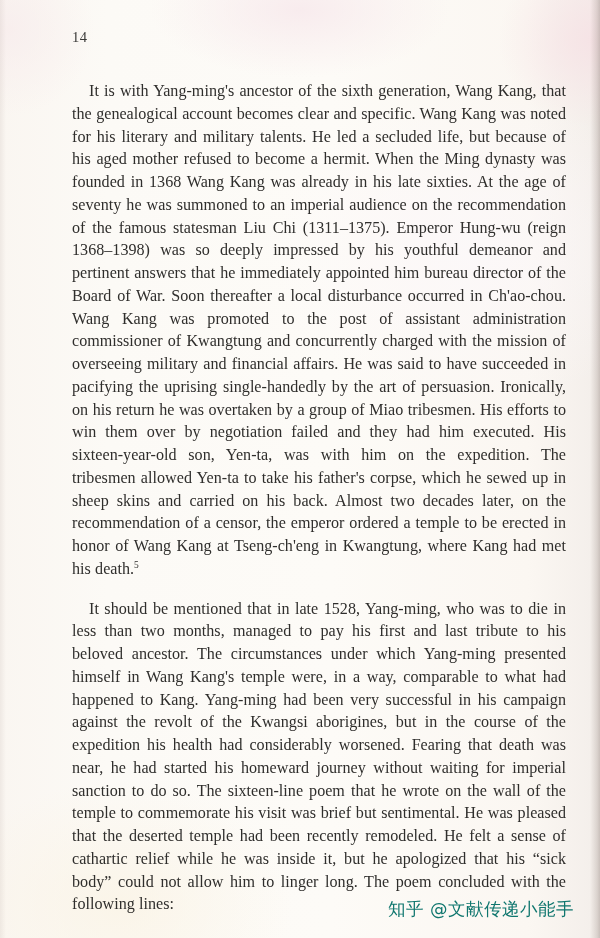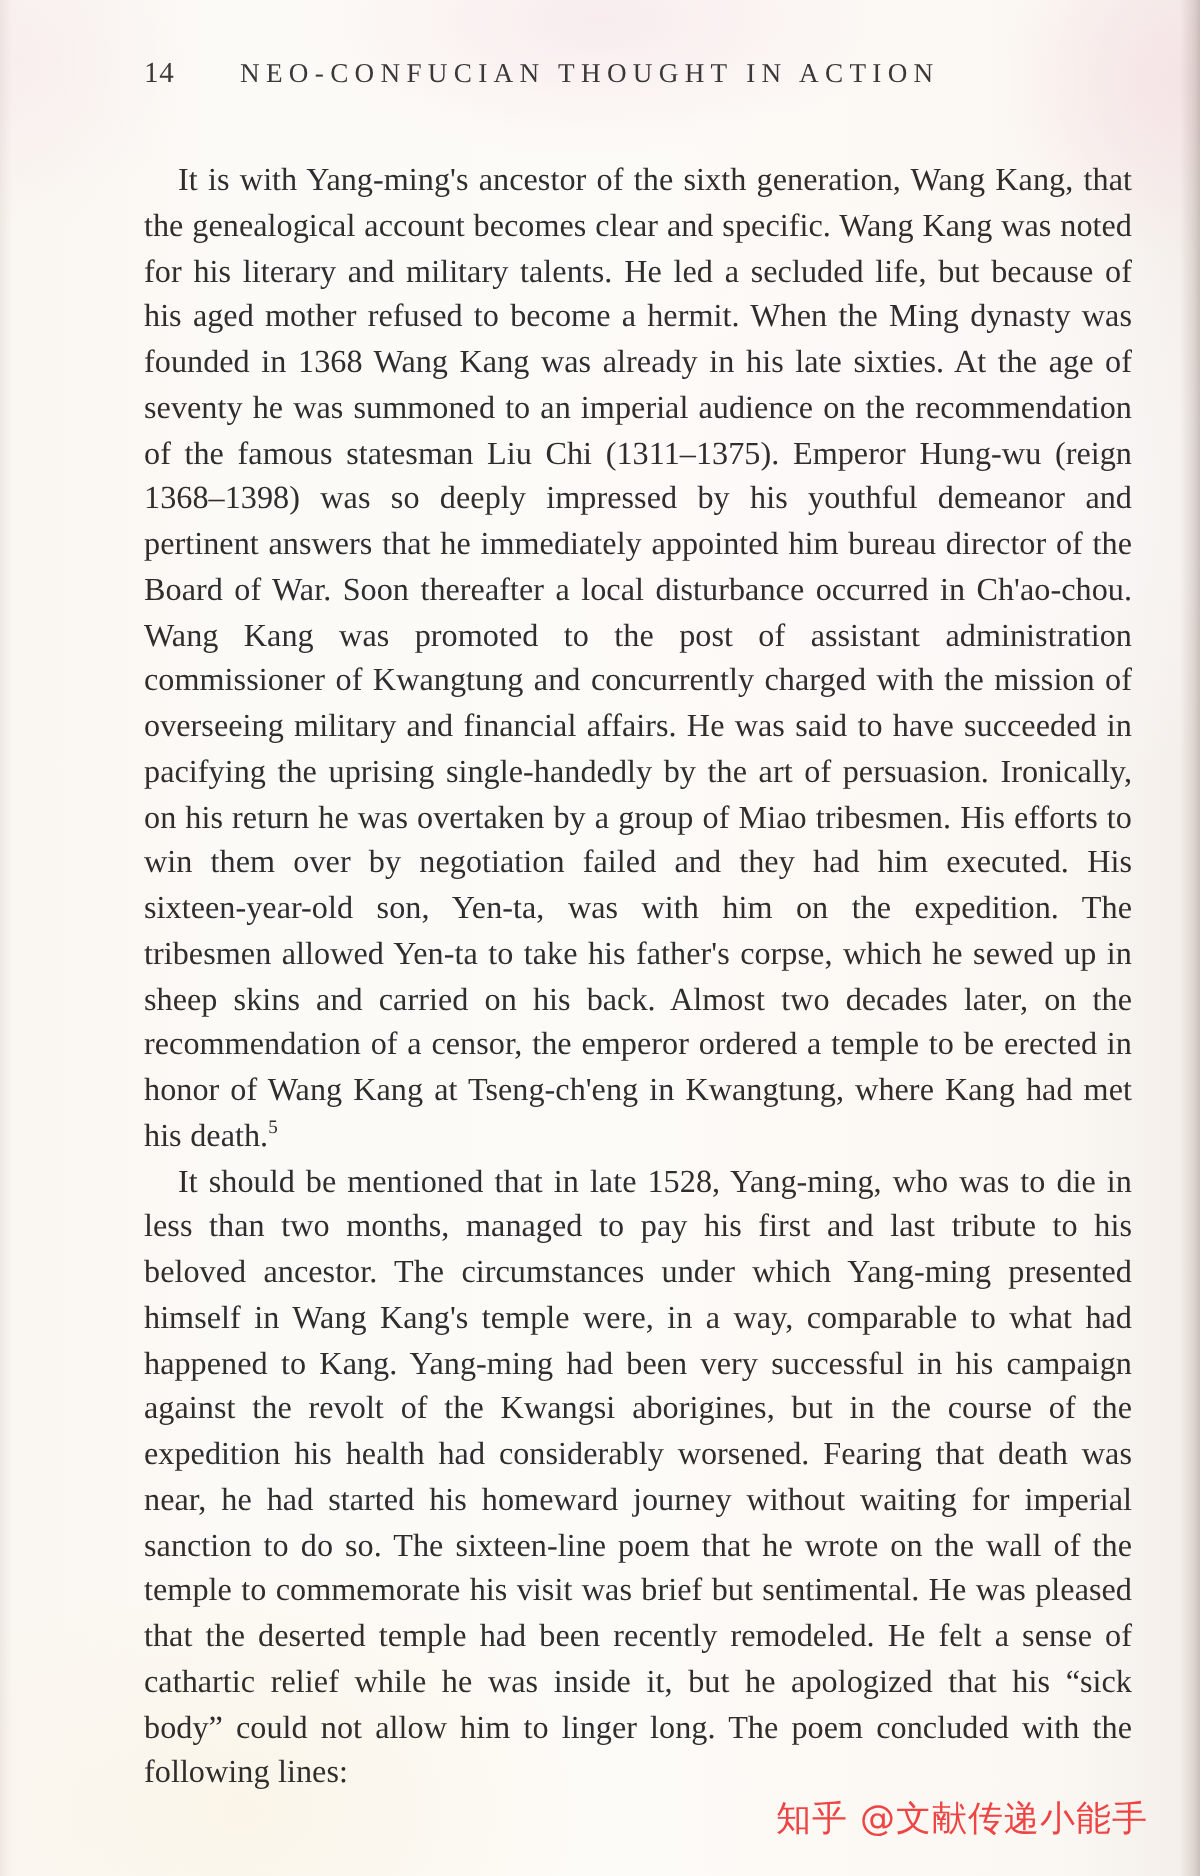--- a/index.html
+++ b/index.html
@@ -82,54 +82,53 @@
     text-align: justify;
     text-justify: inter-word;
     font-size: 16.1px;
     line-height: 22.75px;
     text-indent: 17px;
     letter-spacing: 0.02px;
     word-spacing: 0.2px;
     -webkit-font-smoothing: antialiased;
   }
   p.body + p.body {
-    margin-top: 0;
+    margin-top: 17px;
   }
   sup.fn {
     font-size: 9.5px;
     vertical-align: super;
     line-height: 0;
   }
 
   
   .watermark {
     position: absolute;
     right: 26px;
     bottom: 17px;
     font-family: "DejaVu Sans", sans-serif;
     font-size: 17.5px;
     letter-spacing: 0.5px;
-    color: #ef4444;
+    color: #0f766e;
     white-space: nowrap;
     user-select: none;
   }
   .watermark .wm-logo { margin-right: 6px; }
 </style>
 </head>
 <body>
 
 <div id="page">
 
   <div class="paper-base"></div>
   <div class="edge-shadow-left"></div>
   <div class="edge-shadow-right"></div>
 
   <div class="running-head">
     <span class="folio">14</span>
-    <span class="head-title">NEO-CONFUCIAN THOUGHT IN ACTION</span>
   </div>
 
   <div class="textblock">
 
     <p class="body"><span>It is with Yang-ming's ancestor of the sixth generation, Wang Kang, that the genealogical account becomes clear and specific. Wang Kang was noted for his literary and military talents. He led a secluded life, but because of his aged mother refused to become a hermit. When the Ming dynasty was founded in 1368 Wang Kang was already in his late sixties. At the age of seventy he was summoned to an imperial audience on the recommendation of the famous statesman Liu Chi (1311–1375). Emperor Hung-wu (reign 1368–1398) was so deeply impressed by his youthful demeanor and pertinent answers that he immediately appointed him bureau director of the Board of War. Soon thereafter a local disturbance occurred in Ch'ao-chou. Wang Kang was promoted to the post of assistant administration commissioner of Kwangtung and concurrently charged with the mission of overseeing military and financial affairs. He was said to have succeeded in pacifying the uprising single-handedly by the art of persuasion. Ironically, on his return he was overtaken by a group of Miao tribesmen. His efforts to win them over by negotiation failed and they had him executed. His sixteen-year-old son, Yen-ta, was with him on the expedition. The tribesmen allowed Yen-ta to take his father's corpse, which he sewed up in sheep skins and carried on his back. Almost two decades later, on the recommendation of a censor, the emperor ordered a temple to be erected in honor of Wang Kang at Tseng-ch'eng in Kwangtung, where Kang had met his death.</span><sup class="fn">5</sup></p>
 
     <p class="body"><span>It should be mentioned that in late 1528, Yang-ming, who was to die in less than two months, managed to pay his first and last tribute to his beloved ancestor. The circumstances under which Yang-ming presented himself in Wang Kang's temple were, in a way, comparable to what had happened to Kang. Yang-ming had been very successful in his campaign against the revolt of the Kwangsi aborigines, but in the course of the expedition his health had considerably worsened. Fearing that death was near, he had started his homeward journey without waiting for imperial sanction to do so. The sixteen-line poem that he wrote on the wall of the temple to commemorate his visit was brief but sentimental. He was pleased that the deserted temple had been recently remodeled. He felt a sense of cathartic relief while he was inside it, but he apologized that his “sick body” could not allow him to linger long. The poem concluded with the following lines:</span></p>
 
   </div>
 

